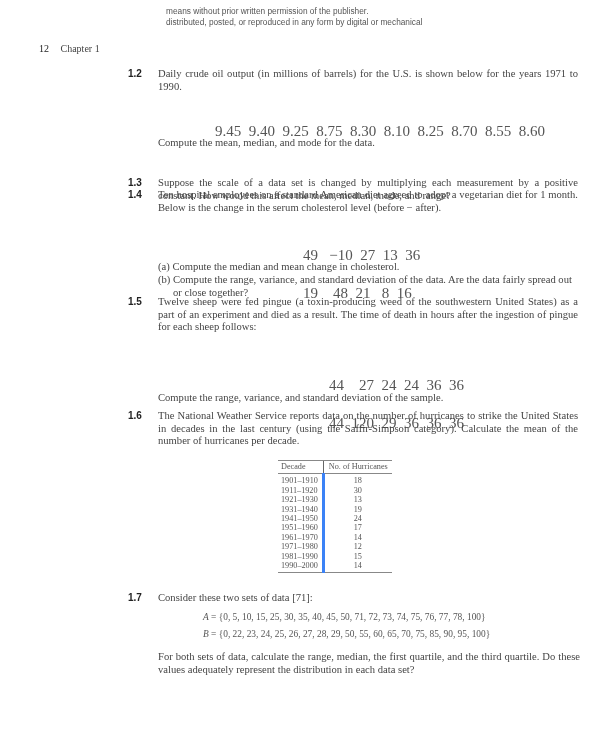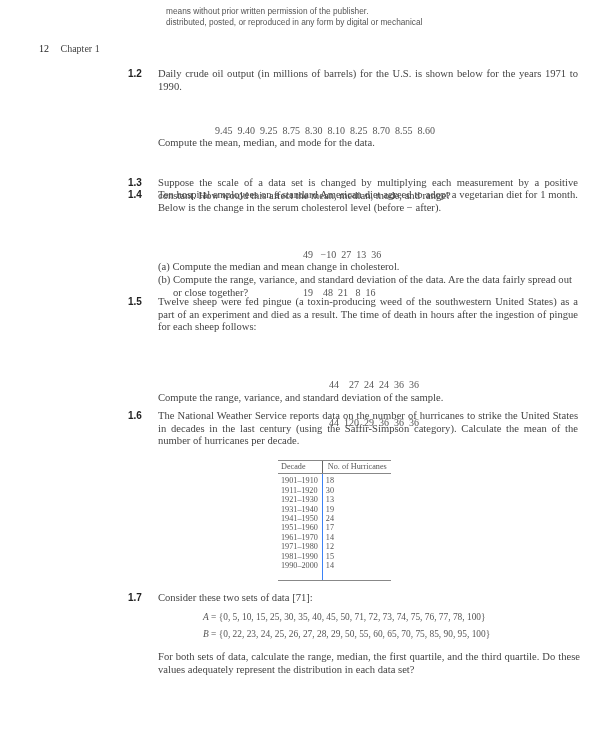--- a/index.html
+++ b/index.html
@@ -12,32 +12,32 @@
       font-family: "Liberation Sans", sans-serif; font-size: 8.3px; line-height: 11px; color: #555;
     }
     .running-head {
       position: absolute; left: 39px; top: 43px; font-size: 10px; color: #444;
       font-family: "Liberation Serif", serif;
     }
     .running-head .pg { margin-right: 9px; color: #222; }
     .problem { position: absolute; left: 128px; width: 450px; font-family: "Liberation Serif", serif; font-size: 10.6px; line-height: 12.6px; color: #444; }
     .problem .num { position: absolute; left: 0; top: 0; font-family: "Liberation Sans", sans-serif; font-weight: bold; font-size: 10px; color: #222; }
     .problem .body { margin-left: 30px; text-align: justify; }
-    .data-block { position: absolute; font-family: "Liberation Serif", serif; font-size: 10px; line-height: 12.5px; color: #555; white-space: pre; }
+    .data-block { position: absolute; font-family: "Liberation Serif", serif; font-size: 15px; line-height: 12.5px; color: #555; white-space: pre; }
     .para { position: absolute; font-family: "Liberation Serif", serif; font-size: 10.6px; line-height: 12.6px; color: #444; }
     table.hurricanes {
       position: absolute; left: 278px; top: 460px; border-collapse: collapse;
       font-family: "Liberation Serif", serif; font-size: 8.2px; color: #555; line-height: 9.4px;
     }
     table.hurricanes th { font-weight: normal; text-align: left; padding: 1px 4px 2px 3px; border-top: 1px solid #888; border-bottom: 1px solid #888; }
     table.hurricanes th.c2 { border-left: 1px solid #666; padding-left: 5px; }
     table.hurricanes td { padding: 0 4px 0 3px; }
-    table.hurricanes td.c2 { border-left: 1px solid #3b82f6; }
+    table.hurricanes td.c2 { border-left: 3px solid #3b82f6; text-align: center; }
     table.hurricanes tr.first td { padding-top: 2px; }
-    table.hurricanes tr.last td { border-bottom: 1px solid #888; padding-bottom: 10px; }
+    table.hurricanes tr.last td { border-bottom: 1px solid #888; padding-bottom: 2px; }
     .set-line { position: absolute; left: 203px; font-family: "Liberation Serif", serif; font-size: 9.4px; color: #555; white-space: pre; }
     .set-line i { font-style: italic; }
   </style>
 </head>
 <body>
 
 <div class="copyright">
   <div>means without prior written permission of the publisher.</div>
   <div>distributed, posted, or reproduced in any form by digital or mechanical</div>
 </div>

